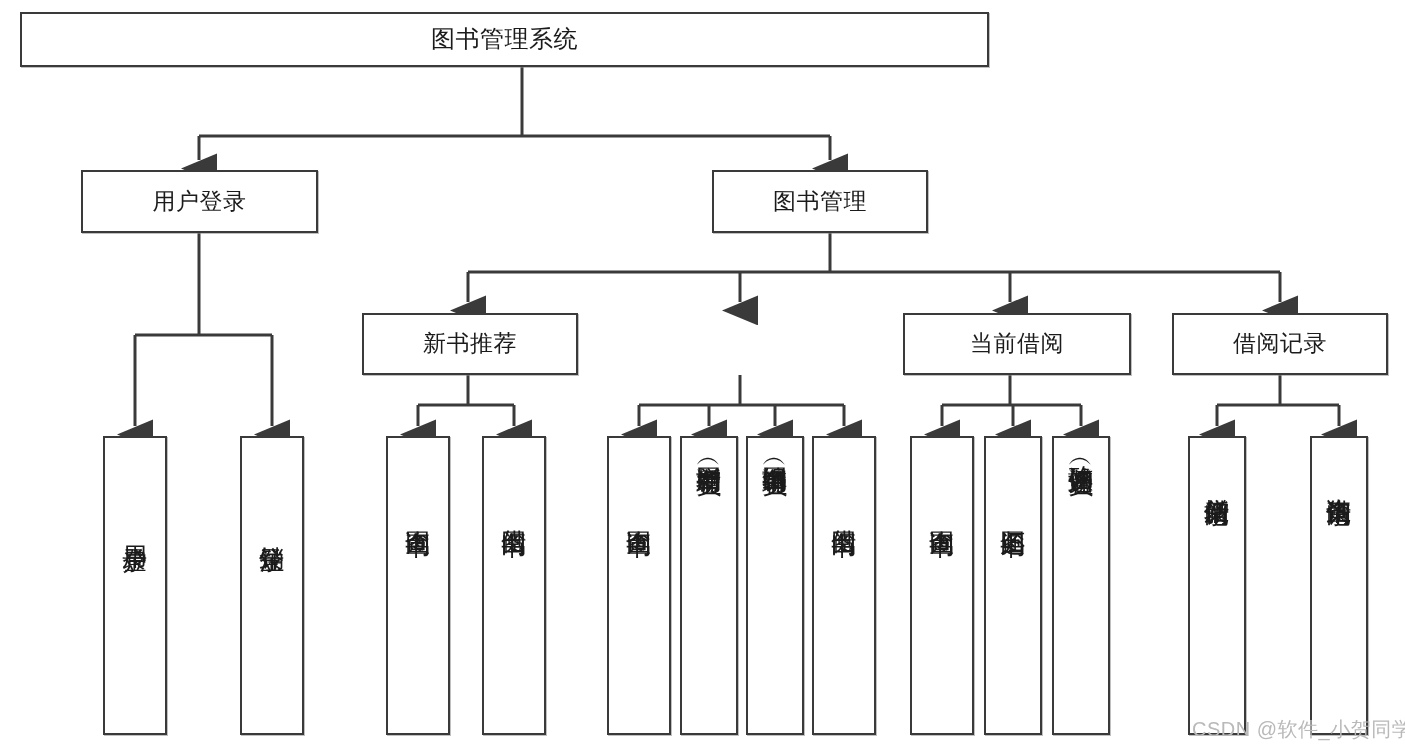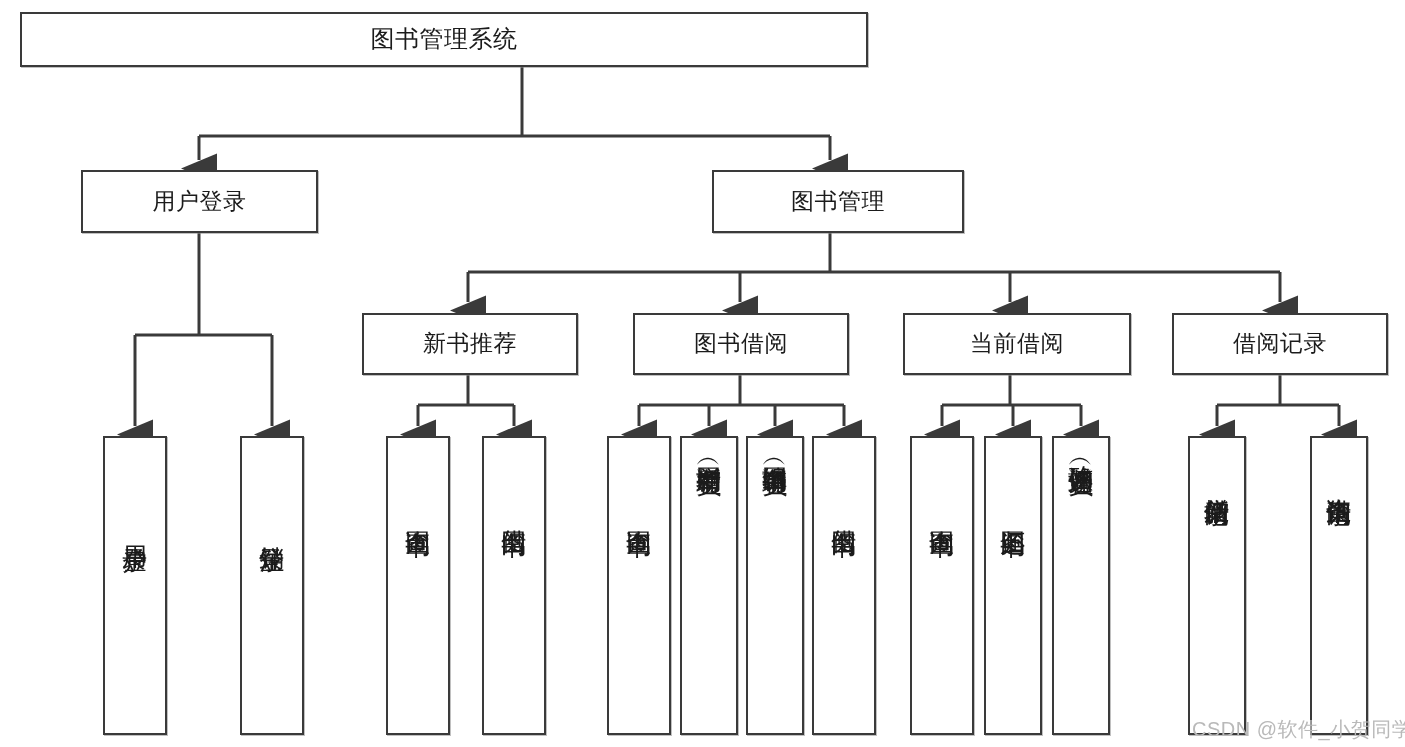--- a/index.html
+++ b/index.html
@@ -116,36 +116,33 @@
       <path d="M1013,405 L1013,426" marker-end="url(#arrow)"></path>
       <path d="M1081,405 L1081,426" marker-end="url(#arrow)"></path>
 
       <path d="M1280,375 L1280,405"></path>
       <path d="M1217,405 L1339,405"></path>
       <path d="M1217,405 L1217,426" marker-end="url(#arrow)"></path>
       <path d="M1339,405 L1339,426" marker-end="url(#arrow)"></path>
     </g>
   </svg>
 
-  <div class="node horiz root" style="left:20px; top:12px; width:848px; height:55px;align-items:center;">
+  <div class="node horiz root" style="left:20px; top:12px; width:969px; height:55px;align-items:center;">
     <span class="label">图书管理系统</span>
   </div>
 
   <div class="node horiz" style="left:81px; top:170px; width:237px; height:63px;">
     <span class="label">用户登录</span>
   </div>
-  <div class="node horiz" style="left:712px; top:170px; width:252px; height:63px;">
+  <div class="node horiz" style="left:712px; top:170px; width:216px; height:63px;">
     <span class="label">图书管理</span>
   </div>
 
   <div class="node horiz" style="left:362px; top:313px; width:216px; height:62px;font-family:Liberation Serif, serif;">
     <span class="label">新书推荐</span>
-  </div>
-  <div class="node horiz" style="left:633px; top:313px; width:216px; height:62px;">
-    <span class="label">图书借阅</span>
   </div>
   <div class="node horiz" style="left:903px; top:313px; width:228px; height:62px;">
     <span class="label">当前借阅</span>
   </div>
   <div class="node horiz" style="left:1172px; top:313px; width:216px; height:62px;">
     <span class="label">借阅记录</span>
   </div>
 
   <div class="node vert" style="left:103px; top:436px; width:64px; height:299px; padding-top:88px;">
     <span class="label">用户登录</span>

